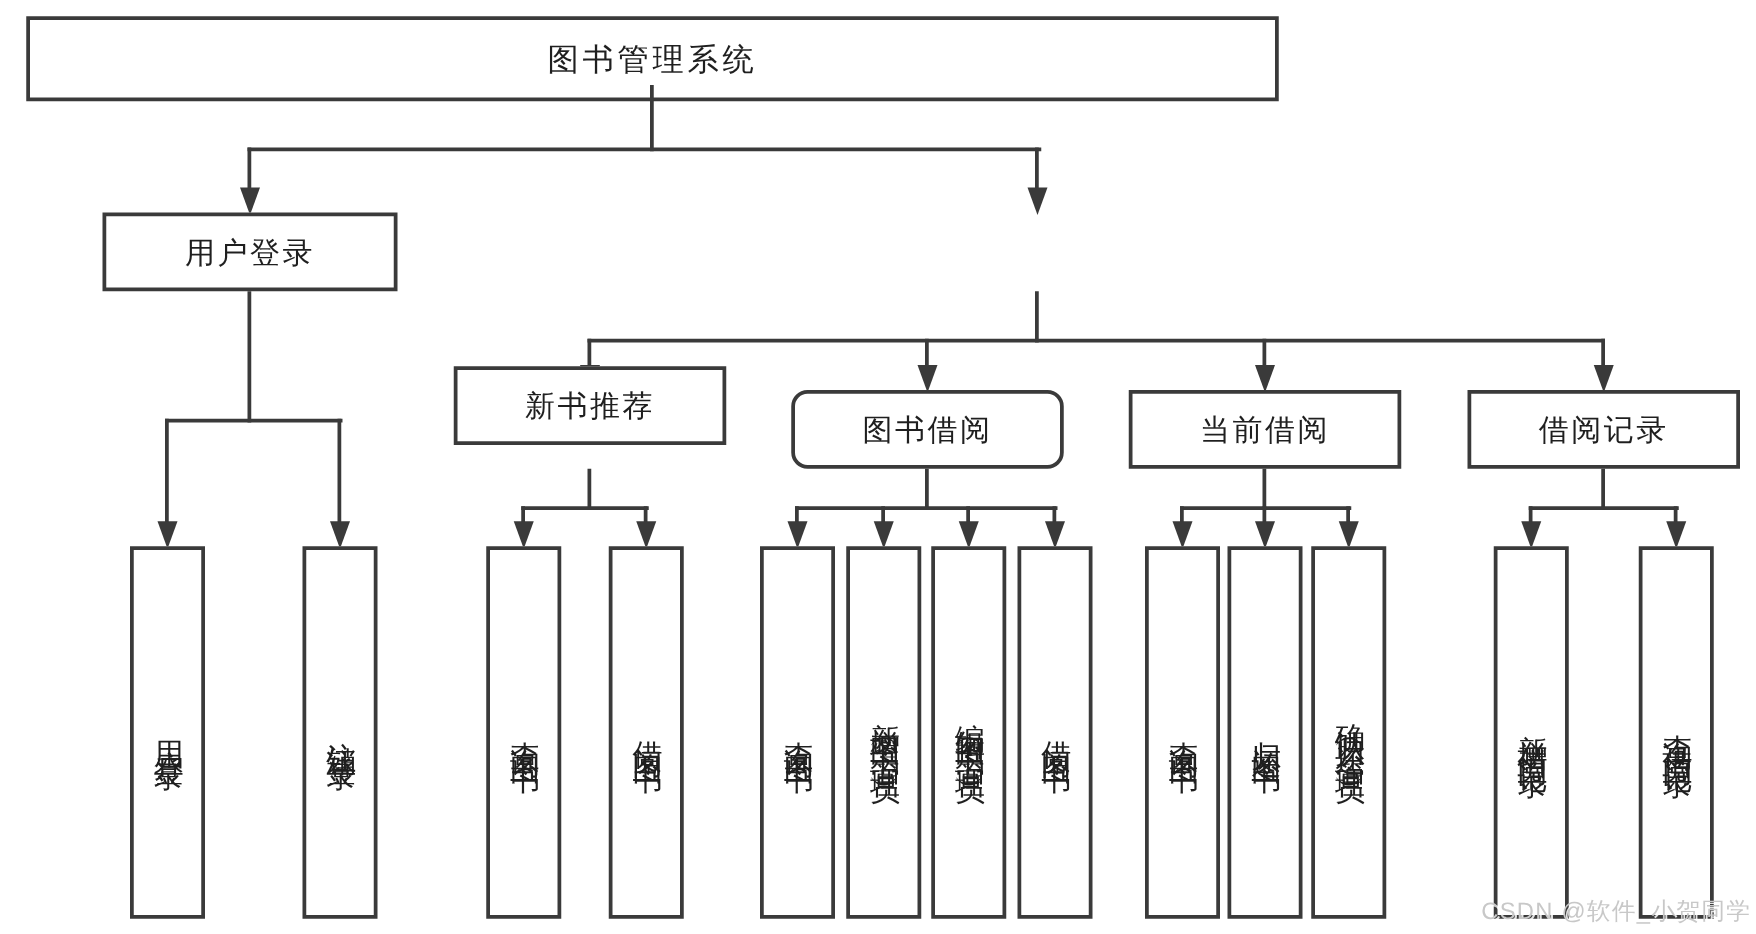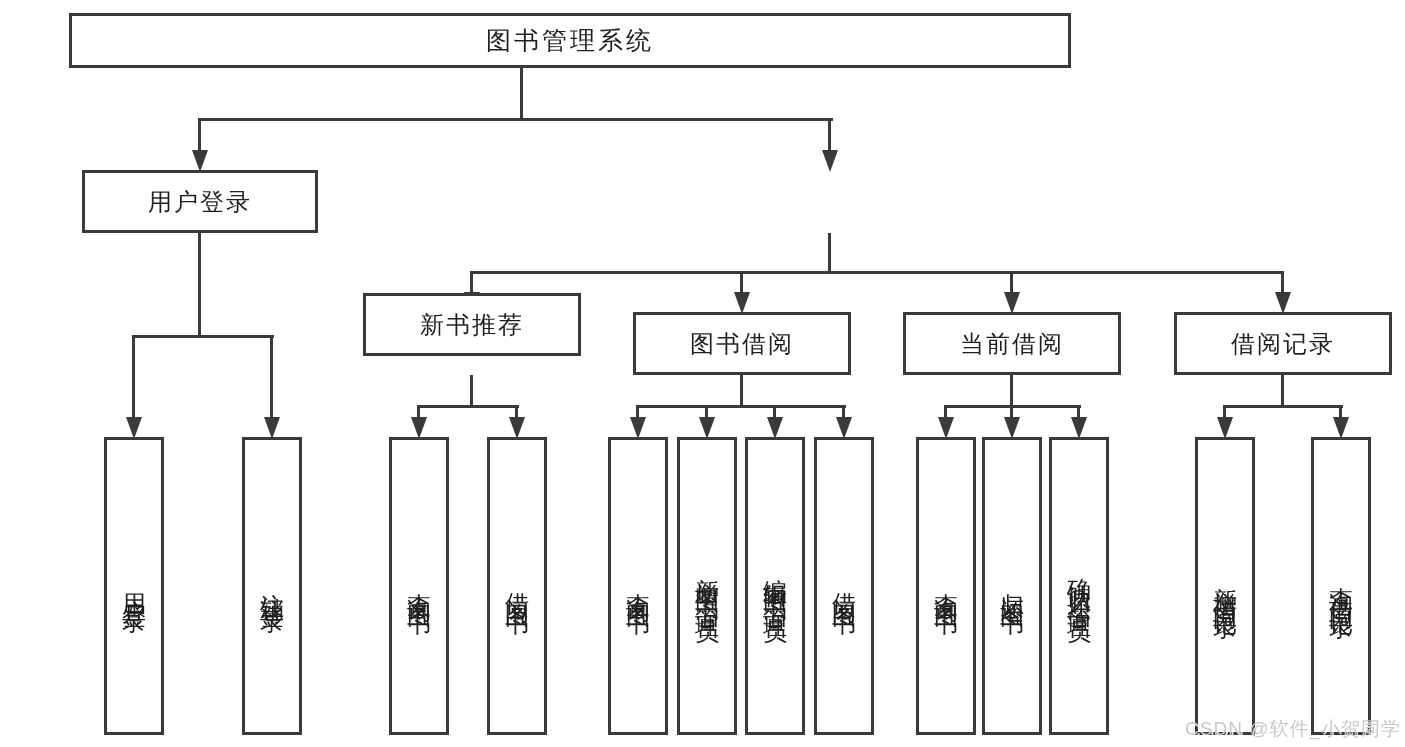--- a/index.html
+++ b/index.html
@@ -51,21 +51,21 @@
     text-shadow:2px 2px 0 rgba(255,255,255,.85);
     z-index:20;
     white-space:nowrap;
   }
 </style>
 </head>
 <body>
 
 <div id="canvas">
 
-  <div class="box h-box root-box" style="left:21px;top:13px;width:1002px;height:55px;margin-left:48px;">
+  <div class="box h-box root-box" style="left:21px;top:13px;width:1002px;height:68px;">
     <span>图书管理系统</span>
   </div>
 
   <div class="vline" style="left:520px;top:68px;height:53px;"></div>
   <div class="hline" style="left:198px;top:118px;width:635px;"></div>
   <div class="vline" style="left:198px;top:118px;height:36px;"></div>
   <div class="arrow" style="left:192px;top:150px;"></div>
   <div class="vline" style="left:828px;top:118px;height:36px;"></div>
   <div class="arrow" style="left:822px;top:150px;"></div>
 
@@ -87,21 +87,21 @@
   <div class="vline" style="left:740px;top:271px;height:24px;"></div>
   <div class="arrow" style="left:734px;top:292px;"></div>
   <div class="vline" style="left:1010px;top:271px;height:24px;"></div>
   <div class="arrow" style="left:1004px;top:292px;"></div>
   <div class="vline" style="left:1281px;top:271px;height:24px;"></div>
   <div class="arrow" style="left:1275px;top:292px;"></div>
 
   <div class="box h-box" style="left:363px;top:293px;width:218px;height:63px;">
     <span>新书推荐</span>
   </div>
-  <div class="box h-box" style="left:633px;top:312px;width:218px;height:63px;">
+  <div class="box h-box" style="left:633px;top:312px;width:218px;height:63px;border-radius:13px;">
     <span>图书借阅</span>
   </div>
   <div class="box h-box" style="left:903px;top:312px;width:218px;height:63px;">
     <span>当前借阅</span>
   </div>
   <div class="box h-box" style="left:1174px;top:312px;width:218px;height:63px;">
     <span>借阅记录</span>
   </div>
 
   <div class="vline" style="left:470px;top:375px;height:33px;"></div>

